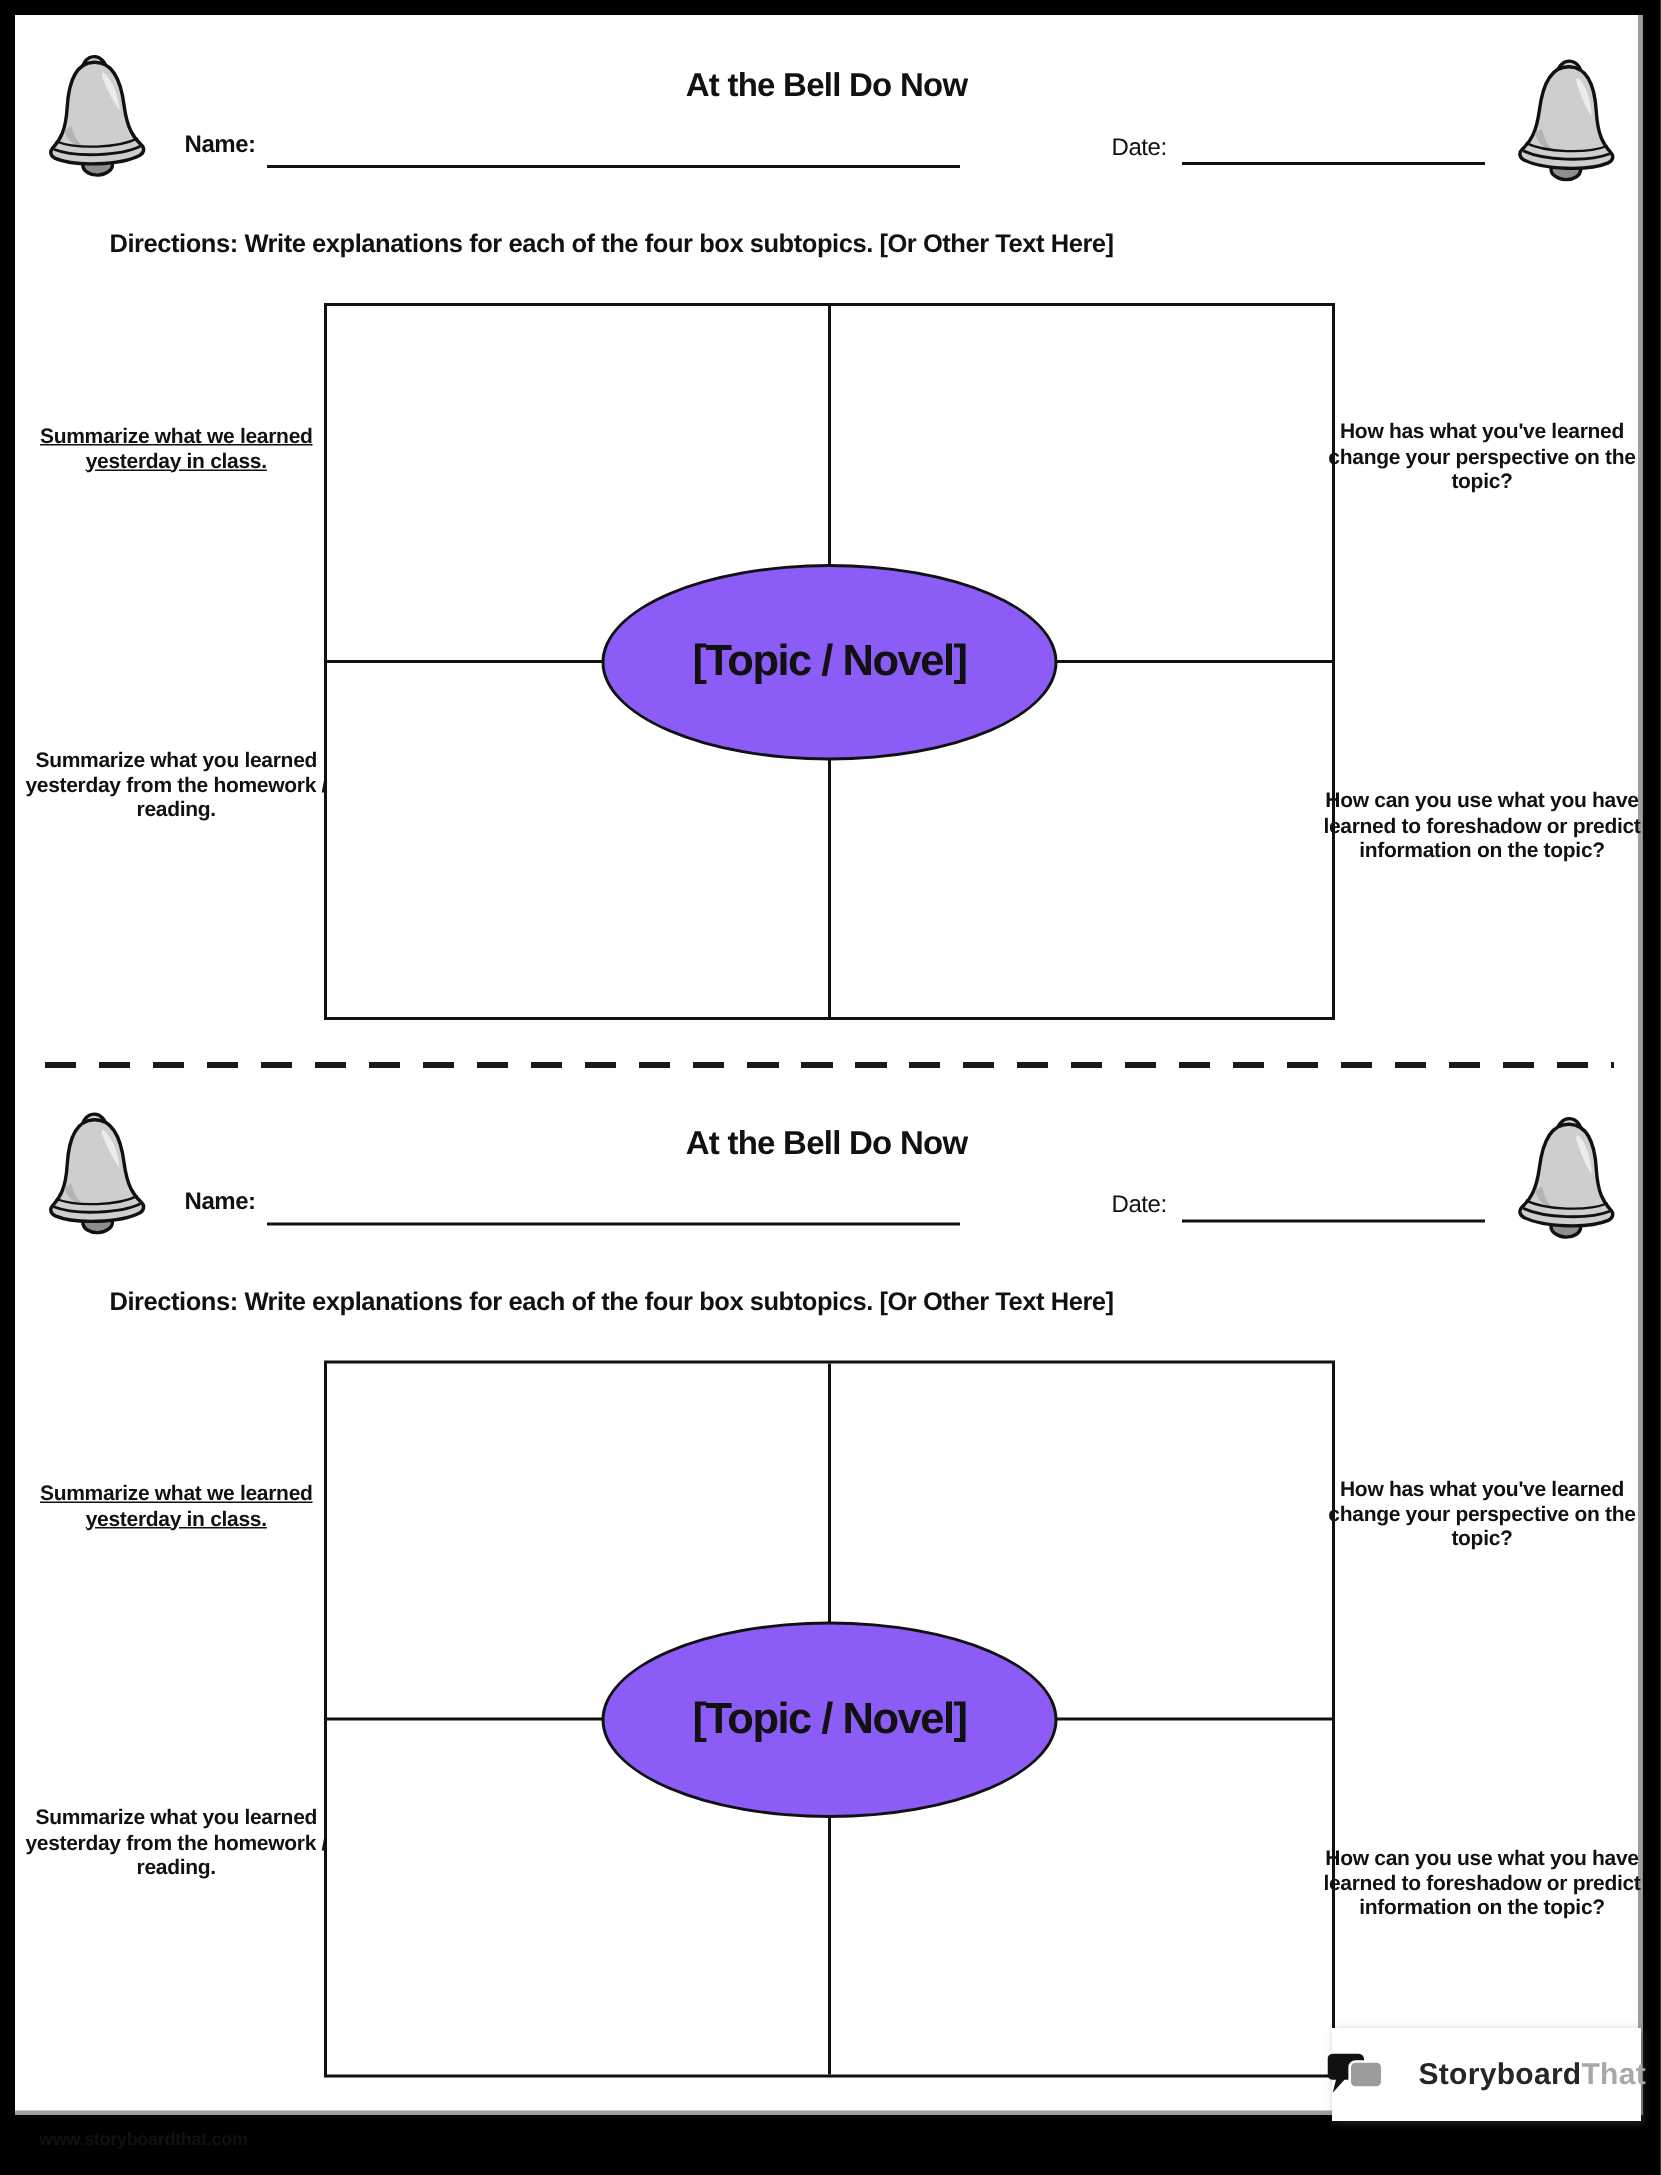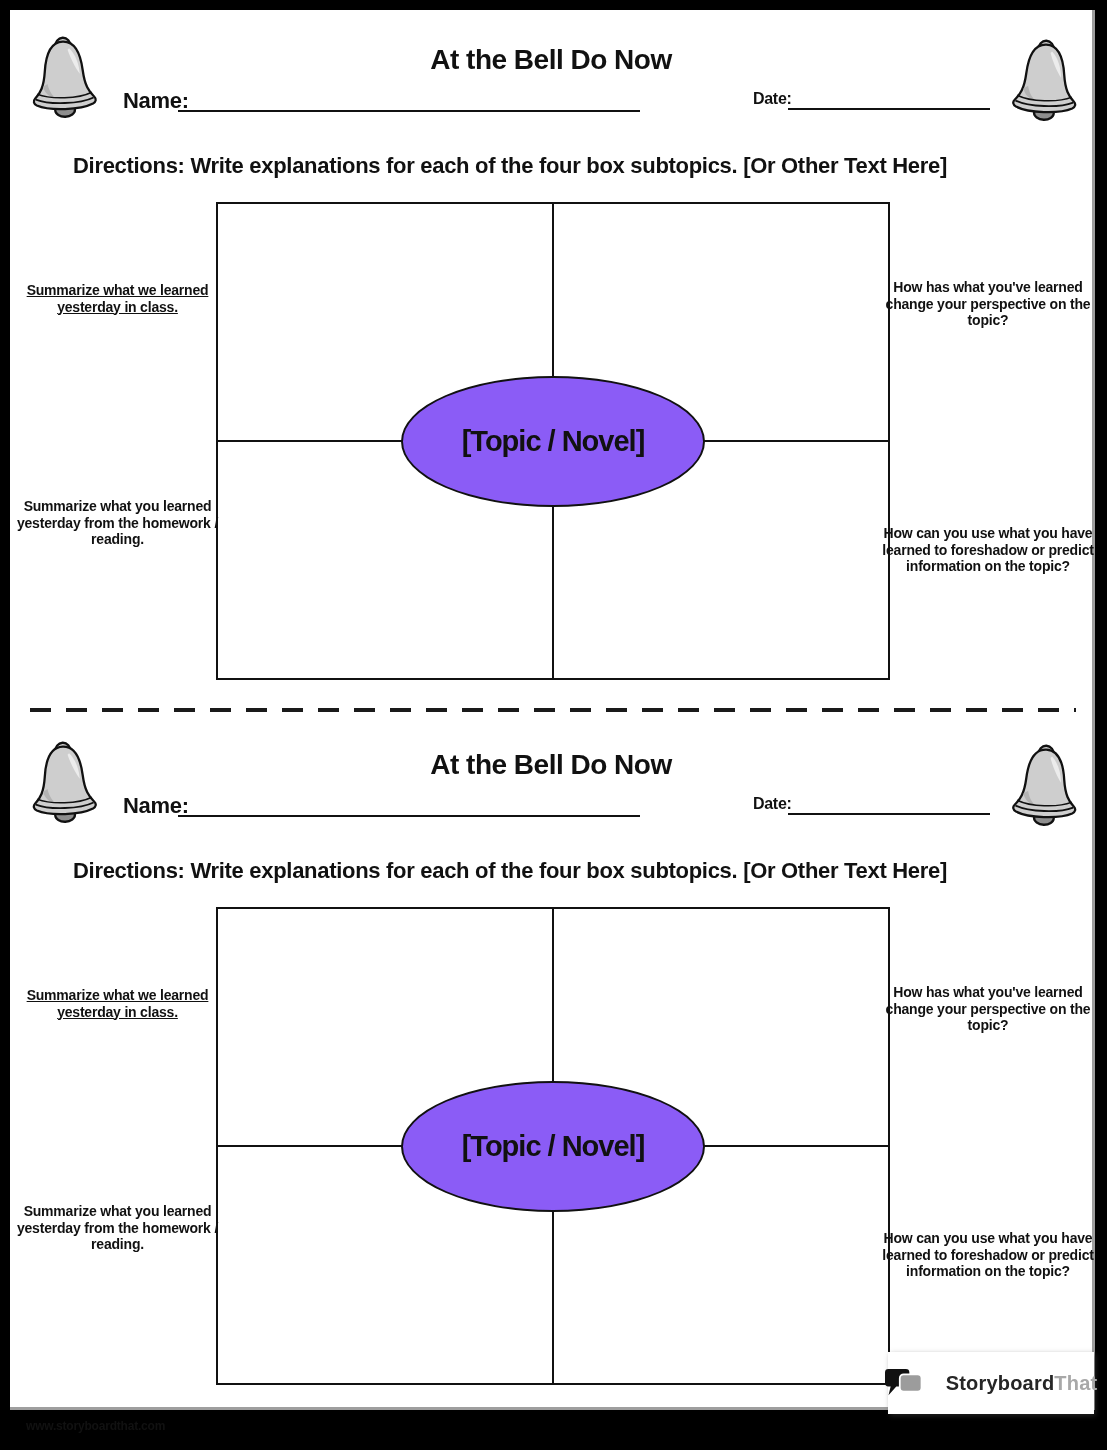--- a/index.html
+++ b/index.html
@@ -9,26 +9,26 @@
         border-right:3px solid #9e9e9e;border-bottom:3px solid #9e9e9e;box-sizing:border-box;}
   .half{position:absolute;left:0;width:100%;height:695px;}
   .half.h1{top:0;}
   .half.h2{top:705px;}
 
   .bell{position:absolute;width:76px;height:94px;}
   .bell-l{left:16px;top:21px;transform:rotate(-2deg);}
   .bell-r{left:997px;top:24px;transform:rotate(2deg);}
 
   .title{position:absolute;left:0;right:0;top:34px;text-align:center;
-         font-size:28px;font-weight:700;letter-spacing:-0.5px;}
-  .name-label{position:absolute;left:113px;top:78px;font-size:22px;font-weight:700;letter-spacing:-0.3px;}
+         font-size:22px;font-weight:700;letter-spacing:-0.5px;}
+  .name-label{position:absolute;left:113px;top:78px;font-size:16px;font-weight:700;letter-spacing:-0.3px;}
   .name-line{position:absolute;left:168px;top:78px;width:462px;height:22px;border-bottom:2px solid #111;}
-  .date-label{position:absolute;left:731px;top:80px;font-size:16px;font-weight:700;letter-spacing:-0.3px;margin-left:12px;}
+  .date-label{position:absolute;left:731px;top:80px;font-size:16px;font-weight:400;letter-spacing:-0.3px;}
   .date-line{position:absolute;left:778px;top:78px;width:202px;height:20px;border-bottom:2px solid #111;}
-  .directions{position:absolute;left:63px;top:143px;font-size:22px;font-weight:700;letter-spacing:-0.3px;}
+  .directions{position:absolute;left:63px;top:143px;font-size:17px;font-weight:700;letter-spacing:-0.3px;}
 
   .quad-box{position:absolute;left:206px;top:192px;width:670px;height:474px;
             border:2px solid #111;box-sizing:content-box;}
   .vline{position:absolute;left:50%;top:0;bottom:0;width:2px;margin-left:-1px;background:#111;}
   .hline{position:absolute;top:50%;left:0;right:0;height:2px;margin-top:-1px;background:#111;}
   .ellipse{position:absolute;left:50%;top:50%;width:300px;height:127px;margin:-65px 0 0 -152px;
            background:#8b5cf6;border:2px solid #111;border-radius:50%;
            display:flex;align-items:center;justify-content:center;}
   .topic{font-size:29px;font-weight:700;letter-spacing:-1px;white-space:nowrap;}
 

